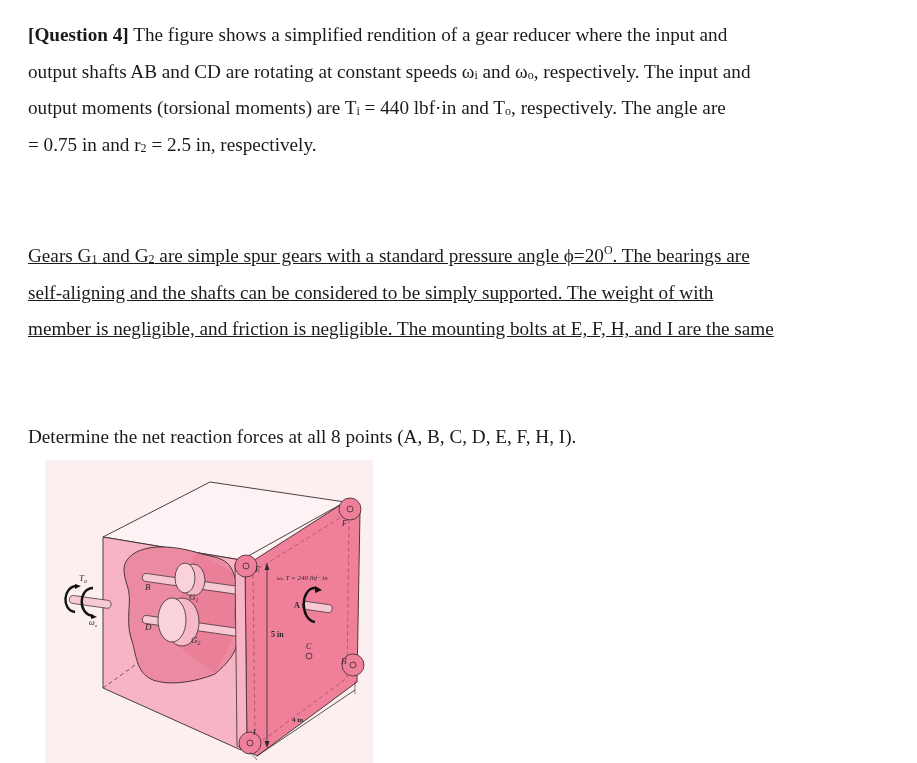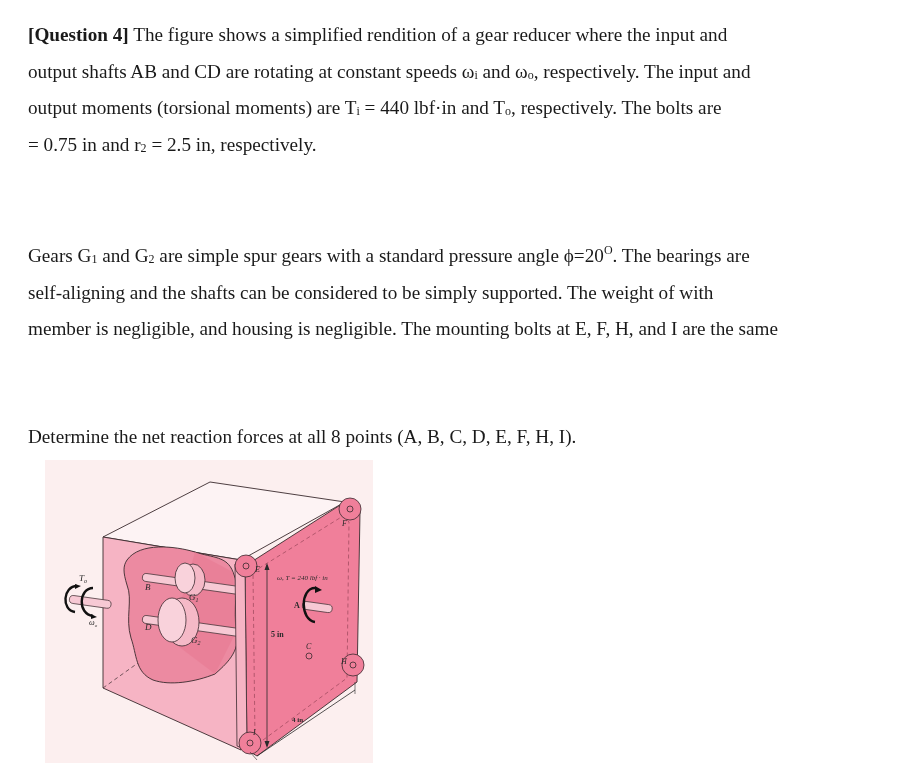--- a/index.html
+++ b/index.html
@@ -33,21 +33,21 @@
       font-size: 12px;
       vertical-align: -1px;
       line-height: 0;
     }
     .sup {
       font-size: 12px;
       vertical-align: 8px;
       line-height: 0;
     }
     #p1 { top: 17px; }
-    #p2 { top: 238px; }
+    #p2 { top: 238px; text-decoration: underline; }
     #p3 { top: 419px; }
     .figure {
       position: absolute;
       left: 45px;
       top: 460px;
       width: 328px;
       height: 303px;
       background: #fcefef;
     }
     .figure svg {
@@ -67,28 +67,28 @@
       fill: #2a2a2a;
       font-weight: bold;
     }
   </style>
 </head>
 <body>
 
 <div class="para" id="p1">
   <span class="line"><span class="bold">[Question 4]</span><span> The figure shows a simplified rendition of a gear reducer where the input and</span></span>
   <span class="line"><span>output shafts AB and CD are rotating at constant speeds ω</span><span class="sub">i</span><span> and ω</span><span class="sub">o</span><span>, respectively. The input and</span></span>
-  <span class="line"><span>output moments (torsional moments) are T</span><span class="sub">i</span><span> = 440 lbf·in and T</span><span class="sub">o</span><span>, respectively. The bolts are</span></span>
+  <span class="line"><span>output moments (torsional moments) are T</span><span class="sub">i</span><span> = 440 lbf·in and T</span><span class="sub">o</span><span>, respectively. The angle are</span></span>
   <span class="line"><span>= 0.75 in and r</span><span class="sub">2</span><span> = 2.5 in, respectively.</span></span>
 </div>
 
 <div class="para" id="p2">
   <span class="line"><span>Gears G</span><span class="sub">1</span><span> and G</span><span class="sub">2</span><span> are simple spur gears with a standard pressure angle ϕ=20</span><span class="sup">O</span><span>. The bearings are</span></span>
   <span class="line">self-aligning and the shafts can be considered to be simply supported. The weight of with</span>
-  <span class="line">member is negligible, and housing is negligible. The mounting bolts at E, F, H, and I are the same</span>
+  <span class="line">member is negligible, and friction is negligible. The mounting bolts at E, F, H, and I are the same</span>
 </div>
 
 <div class="para" id="p3">
   <span class="line">Determine the net reaction forces at all 8 points (A, B, C, D, E, F, H, I).</span>
 </div>
 
 <div class="figure">
   <svg viewBox="0 0 328 303" xmlns="http://www.w3.org/2000/svg">
 
     <polygon points="58,77 165,22 300,42 196,100" fill="#fdf3f4" stroke="#3a2a2e" stroke-width="0.9"></polygon>

